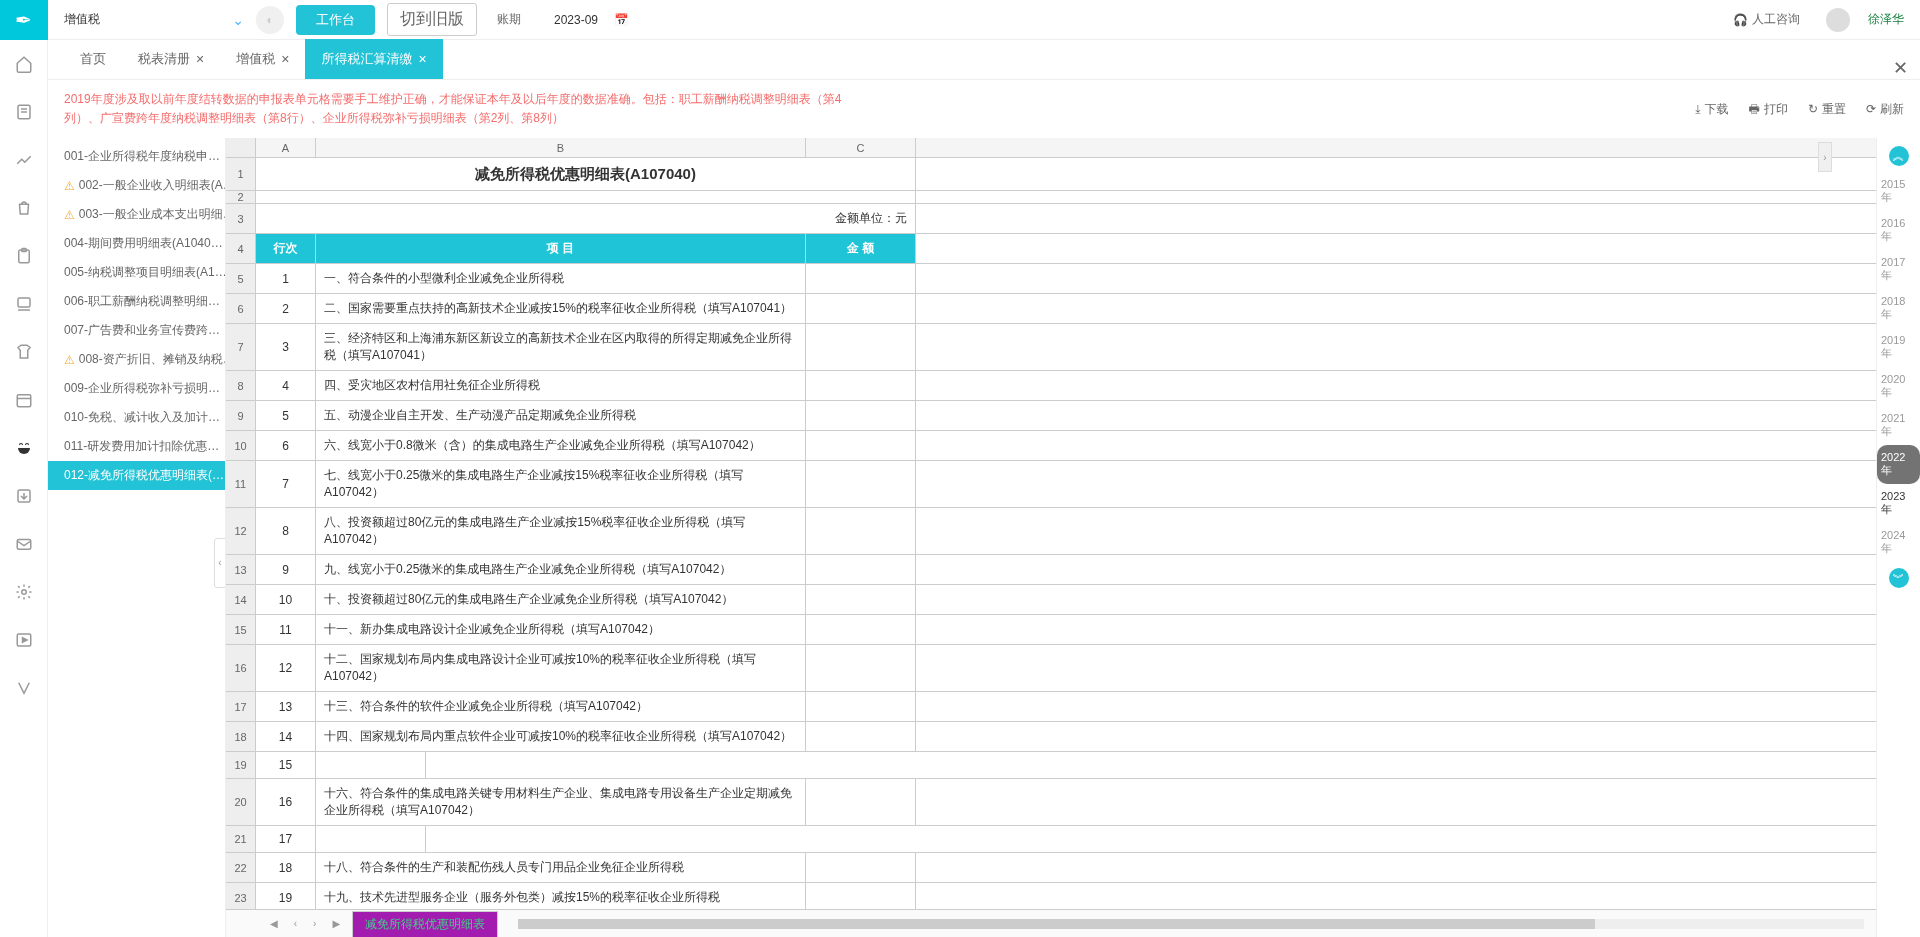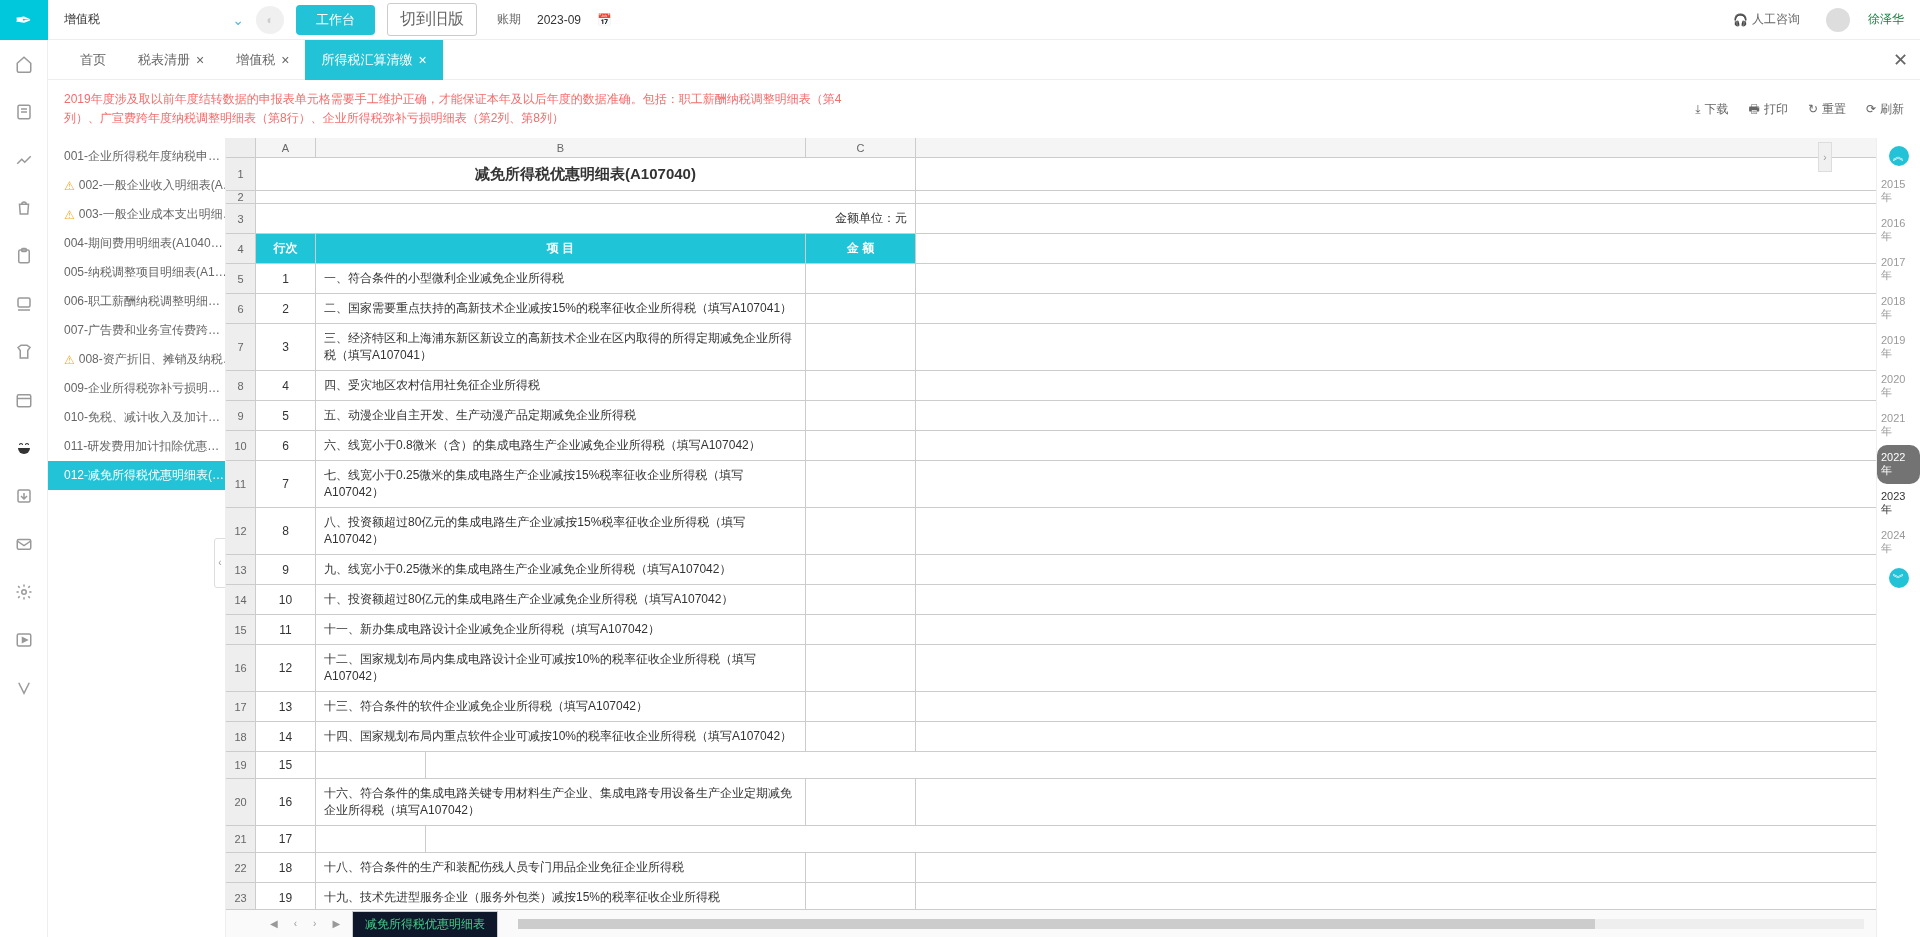--- a/index.html
+++ b/index.html
@@ -11,27 +11,27 @@
 .rail-item.active { color: #333; }
 .rail-icon { width: 18px; height: 18px; }
 .main { flex: 1; display: flex; flex-direction: column; min-width: 0; }
 .topbar { height: 40px; display: flex; align-items: center; padding: 0 16px; border-bottom: 1px solid #eee; gap: 12px; }
 .dropdown { display: flex; align-items: center; gap: 6px; min-width: 180px; color: #333; cursor: pointer; }
 .chevron { color: #4db8ff; font-size: 14px; }
 .circle-btn { width: 28px; height: 28px; border-radius: 50%; background: #f0f0f0; display: flex; align-items: center; justify-content: center; color: #ccc; cursor: pointer; }
 .btn-primary { background: #22c3d6; color: #fff; padding: 6px 20px; border-radius: 4px; cursor: pointer; font-size: 13px; }
 .btn-outline { border: 1px solid #ccc; padding: 5px 12px; border-radius: 3px; cursor: pointer; font-size: 16px; color: #666; }
 .period-label { color: #666; margin-left: 8px; }
-.period-val { color: #333; margin-left: 4px; }
+.period-val { color: #333; margin-left: 21px; }
 .cal-icon { color: #22c3d6; margin-left: 4px; }
 .spacer { flex: 1; }
 .hs-link { color: #666; display: flex; align-items: center; gap: 4px; cursor: pointer; }
 .avatar { width: 24px; height: 24px; border-radius: 50%; background: #ddd; display: inline-block; margin: 0 6px 0 14px; }
 .user { color: #15803d; }
-.tabbar { height: 40px; display: flex; align-items: center; padding: 0 16px; gap: 0; border-bottom: 1px solid #eee; position: relative; }
+.tabbar { height: 40px; display: flex; align-items: flex-end; padding: 0 16px; gap: 0; border-bottom: 1px solid #eee; position: relative; }
 .tab { padding: 0 16px; height: 40px; display: flex; align-items: center; gap: 6px; color: #666; cursor: pointer; font-size: 13px; }
 .tab.active { background: #22c3d6; color: #fff; }
 .tab .x { font-size: 14px; }
 .tab-close { position: absolute; right: 12px; color: #666; font-size: 18px; cursor: pointer; }
 .warnbar { padding: 10px 16px; color: #f56c6c; font-size: 12px; line-height: 1.6; display: flex; }
 .warn-text { flex: 1; max-width: 780px; }
 .actions { margin-left: auto; display: flex; gap: 20px; color: #666; align-items: center; }
 .action { cursor: pointer; display: flex; align-items: center; gap: 4px; }
 .content { flex: 1; display: flex; min-height: 0; position: relative; }
 .tree { width: 178px; border-right: 1px solid #eee; overflow-y: auto; padding: 4px 0; position: relative; }
@@ -47,21 +47,21 @@
 .sheet-body { flex: 1; overflow: auto; position: relative; }
 .sheet-row { display: flex; border-bottom: 1px solid #ccc; }
 .rowhdr { width: 30px; background: #eee; border-right: 1px solid #ccc; text-align: center; font-size: 11px; color: #666; display: flex; align-items: center; justify-content: center; }
 .cell { border-right: 1px solid #ccc; padding: 6px 8px; font-size: 12px; display: flex; align-items: center; }
 .title-row .cell { justify-content: center; font-weight: bold; font-size: 15px; height: 32px; }
 .unit-row .cell { justify-content: flex-end; font-size: 12px; }
 .hdr-row .cell { background: #1fc4d6; color: #fff; font-weight: bold; justify-content: center; }
 .data-row .cell.colA { justify-content: center; }
 .sheet-tabs { height: 28px; border-top: 1px solid #ccc; display: flex; align-items: center; padding-left: 40px; gap: 8px; background: #fafafa; }
 .sheet-nav { color: #999; cursor: pointer; font-size: 10px; padding: 0 4px; }
-.sheet-tab { border: 1px solid #ccc; border-bottom: none; padding: 4px 12px; font-size: 12px; color: #4c8; background: #0f172a; cursor: pointer; }
+.sheet-tab { border: 1px solid #ccc; border-bottom: none; padding: 4px 12px; font-size: 12px; color: #4c8; background: #a21caf; cursor: pointer; }
 .hscroll { flex: 1; margin: 0 12px; height: 10px; background: #eee; position: relative; }
 .hscroll-thumb { position: absolute; left: 0; width: 80%; height: 100%; background: #ccc; }
 .year-rail { width: 44px; border-left: 1px solid #eee; display: flex; flex-direction: column; align-items: center; padding: 8px 0; gap: 6px; }
 .year-btn { width: 20px; height: 20px; border-radius: 50%; background: #22c3d6; color: #fff; font-size: 12px; display: flex; align-items: center; justify-content: center; cursor: pointer; }
 .year { font-size: 11px; color: #999; padding: 6px 4px; cursor: pointer; border-radius: 10px; }
 .year.sel { background: #737373; color: #fff; }
 .year.cur { color: #333; }
 .expand-handle { position: absolute; right: 44px; top: 4px; width: 14px; height: 30px; background: #f0f0f0; border: 1px solid #ddd; display: flex; align-items: center; justify-content: center; font-size: 10px; color: #999; cursor: pointer; }
 </style>
 </head>

